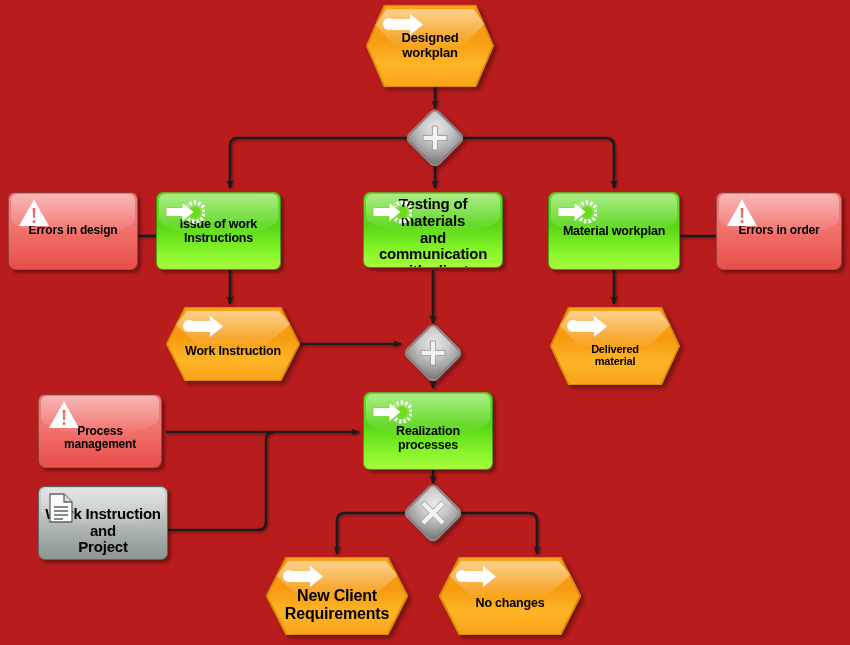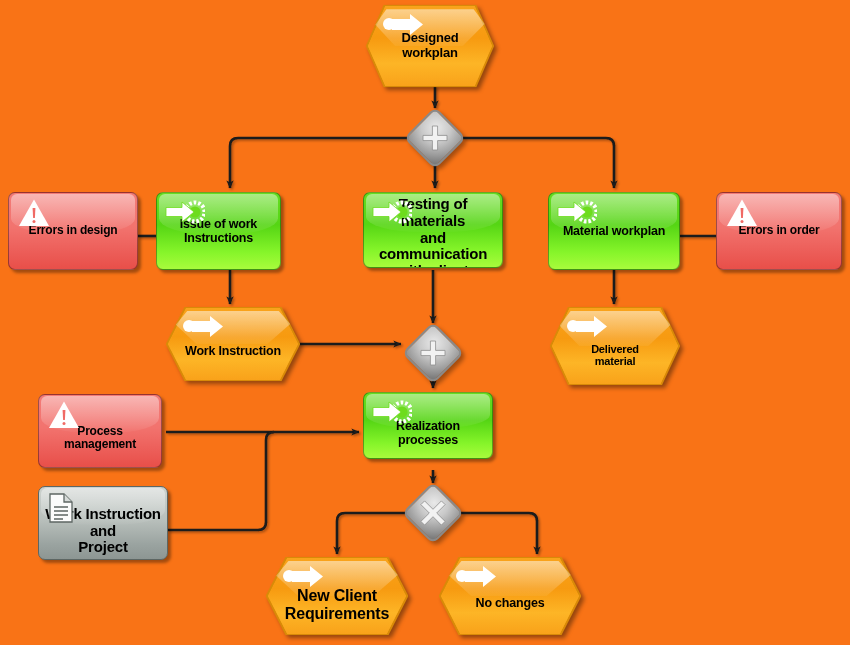--- a/index.html
+++ b/index.html
@@ -7,21 +7,21 @@
     padding: 0;
     background: #ffffff;
   }
   body {
     font-family: "Liberation Sans", sans-serif;
   }
   #canvas {
     position: relative;
     width: 850px;
     height: 645px;
-    background: #f97316;
+    background: #b91c1c;
     overflow: hidden;
   }
   #edges {
     position: absolute;
     left: 0;
     top: 0;
     width: 850px;
     height: 645px;
     pointer-events: none;
   }
@@ -317,21 +317,21 @@
       <svg viewBox="0 0 32 30" width="32" height="30">
         <path d="M16,1.5 L31,28 L1,28 Z" fill="#fff"></path>
         <path d="M14.6,10 L17.4,10 L16.9,20 L15.1,20 Z" fill="#f06a65"></path>
         <circle cx="16" cy="23.5" r="1.5" fill="#f06a65"></circle>
       </svg>
     </span>
     <span class="label" style="padding-top:14px;">Process
 management</span>
   </div>
 
-  <div class="node rect green" style="left:363px; top:392px; width:130px; height:67px; font-size:12.5px;">
+  <div class="node rect green" style="left:363px; top:392px; width:130px; height:78px; font-size:12.5px;">
     <span class="nodeicon icon-gear-arrow">
       <svg viewBox="0 0 40 26" width="40" height="26">
         <path d="M30,13 m-9.5,0 a9.5,9.5 0 1,1 19,0 a9.5,9.5 0 1,1 -19,0" fill="none" stroke="#fff" stroke-width="4" stroke-dasharray="2.6 1.9"></path>
         <circle cx="30" cy="13" r="5.6" fill="#6ddc1d"></circle>
         <path d="M1,8.5 L17,8.5 L17,3 L29,13 L17,23 L17,17.5 L1,17.5 Z" fill="#fff" stroke="#6ddc1d" stroke-width="0.8"></path>
       </svg>
     </span>
     <span class="label" style="padding-top:14px;">Realization
 processes</span>
   </div>

